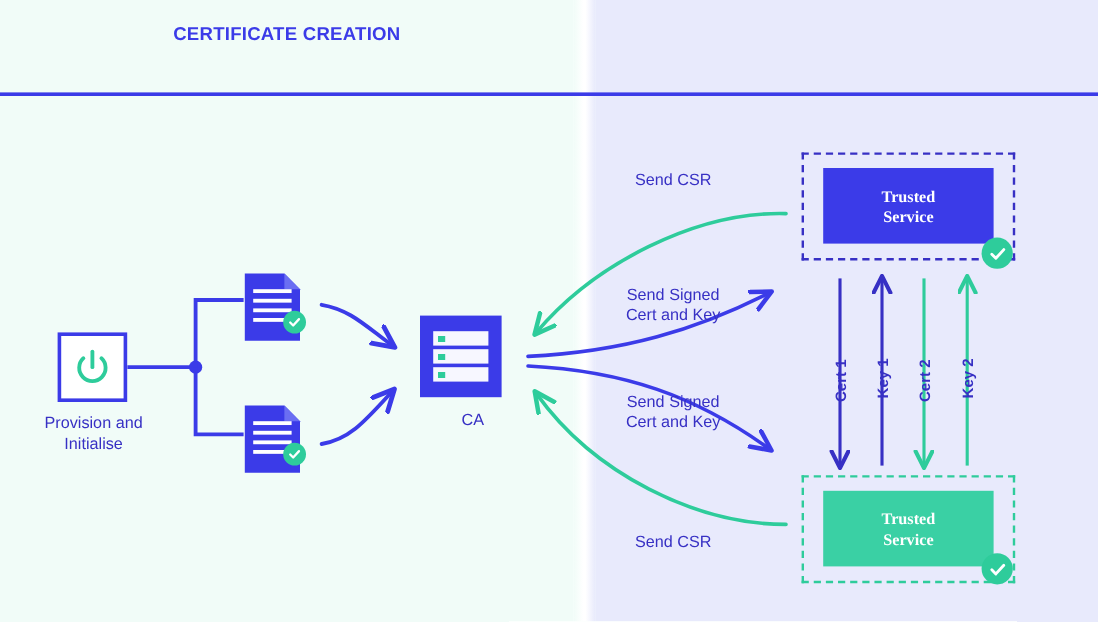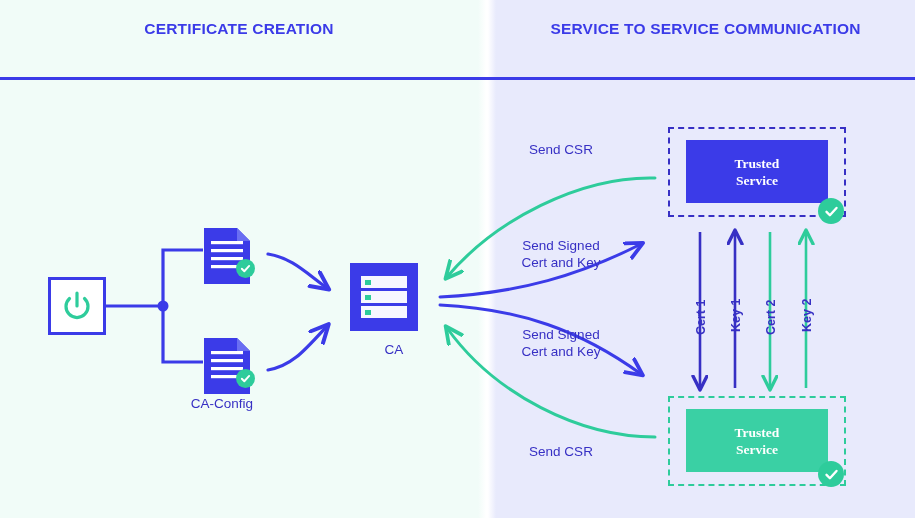--- a/index.html
+++ b/index.html
@@ -169,22 +169,20 @@
 <body>
 
 <div id="diagram">
 
   <div class="panel" id="panel-left"></div>
   <div class="panel" id="panel-gap"></div>
   <div class="panel" id="panel-right"></div>
 
   <div class="panel-header" id="header-left">CERTIFICATE
 CREATION</div>
-  <div class="panel-header" id="header-right">SERVICE TO SERVICE
-COMMUNICATION</div>
   <div id="header-rule"></div>
 
   <svg id="art" viewBox="0 0 915 518">
     <defs>
       <marker id="ah-blue" markerWidth="7" markerHeight="7" refX="5.2" refY="3.2" orient="auto" markerUnits="strokeWidth">
         <path d="M0.4,0.5 L6,3.2 L0.4,5.9" fill="none" stroke="#3b3be8" stroke-width="1.25" stroke-linecap="round" stroke-linejoin="round"></path>
       </marker>
       <marker id="ah-green" markerWidth="7" markerHeight="7" refX="5.2" refY="3.2" orient="auto" markerUnits="strokeWidth">
         <path d="M0.4,0.5 L6,3.2 L0.4,5.9" fill="none" stroke="#2ecc9b" stroke-width="1.25" stroke-linecap="round" stroke-linejoin="round"></path>
       </marker>
@@ -244,33 +242,34 @@
     <line x1="770" y1="232" x2="770" y2="388" stroke="#2ecc9b" stroke-width="2.6" marker-end="url(#ah-green2)"></line>
     <line x1="806" y1="388" x2="806" y2="232" stroke="#2ecc9b" stroke-width="2.6" marker-end="url(#ah-green2)"></line>
   </svg>
 
   <div id="provision-icon">
     <svg width="36" height="36" viewBox="0 0 36 36">
       <path d="M10.5,10.5 A11,11 0 1 0 25.5,10.5" fill="none" stroke="#2ecc9b" stroke-width="3.2" stroke-linecap="round"></path>
       <line x1="18" y1="5" x2="18" y2="18" stroke="#2ecc9b" stroke-width="3.2" stroke-linecap="round"></line>
     </svg>
   </div>
+  <div class="lbl lbl-node" style="left:10px; top:344px; width:136px;">Provision and
+Initialise</div>
 
   <div class="check-badge-sm" style="left:236px; top:259px;">
     <svg width="11" height="11" viewBox="0 0 12 12">
       <path d="M2,6.3 L4.7,9 L10,3.2" fill="none" stroke="#ffffff" stroke-width="2.1" stroke-linecap="round" stroke-linejoin="round"></path>
     </svg>
   </div>
 
   <div class="check-badge-sm" style="left:236px; top:369px;">
     <svg width="11" height="11" viewBox="0 0 12 12">
       <path d="M2,6.3 L4.7,9 L10,3.2" fill="none" stroke="#ffffff" stroke-width="2.1" stroke-linecap="round" stroke-linejoin="round"></path>
     </svg>
   </div>
-  <div class="lbl lbl-node" style="left:157px; top:395px; width:130px;">CA-Config</div>
 
   <div class="lbl lbl-node" style="left:344px; top:341px; width:100px;">CA</div>
 
   <div class="lbl lbl-flow" style="left:470px; top:141px; width:182px;">Send CSR</div>
   <div class="lbl lbl-flow" style="left:470px; top:237px; width:182px;">Send Signed
 Cert and Key</div>
   <div class="lbl lbl-flow" style="left:470px; top:326px; width:182px;">Send Signed
 Cert and Key</div>
   <div class="lbl lbl-flow" style="left:470px; top:443px; width:182px;">Send CSR</div>
 

